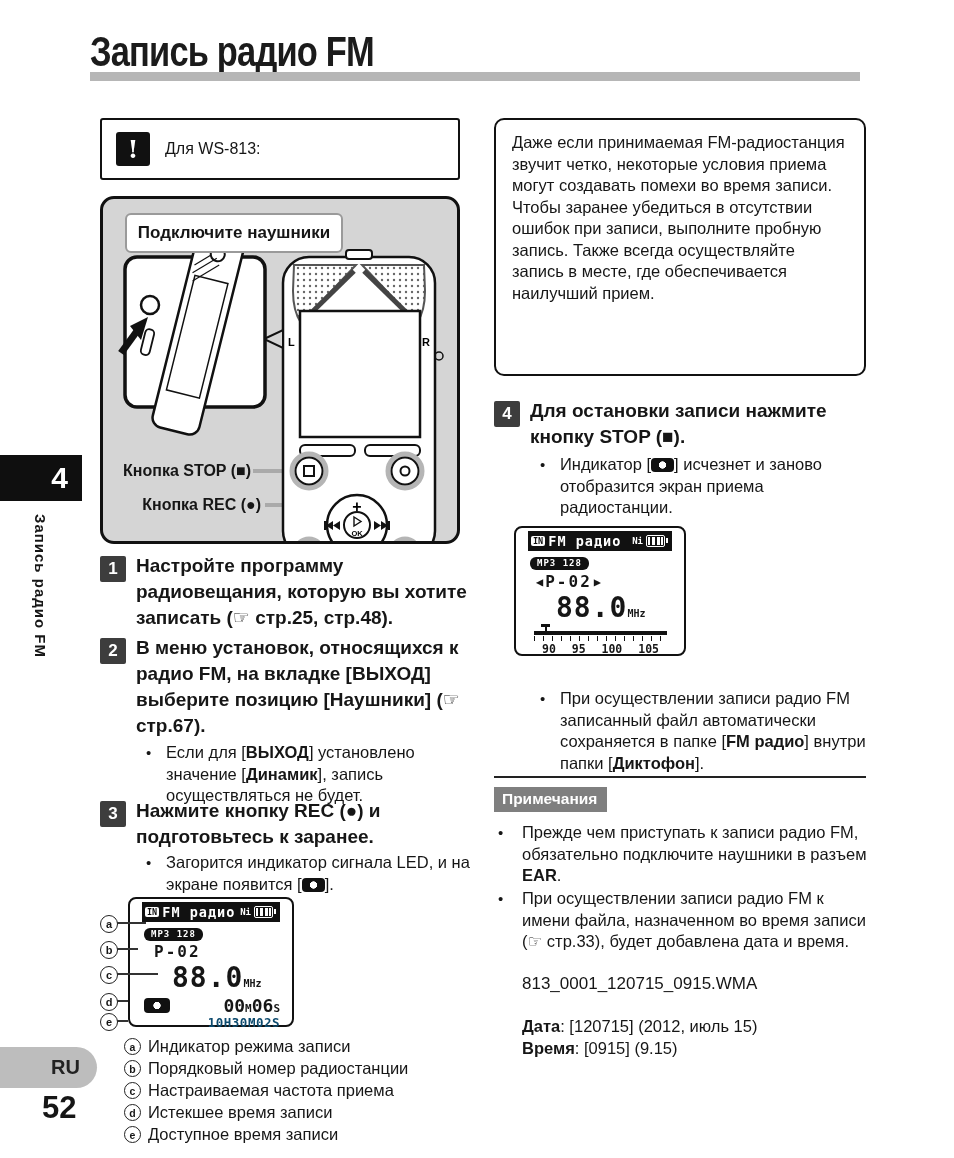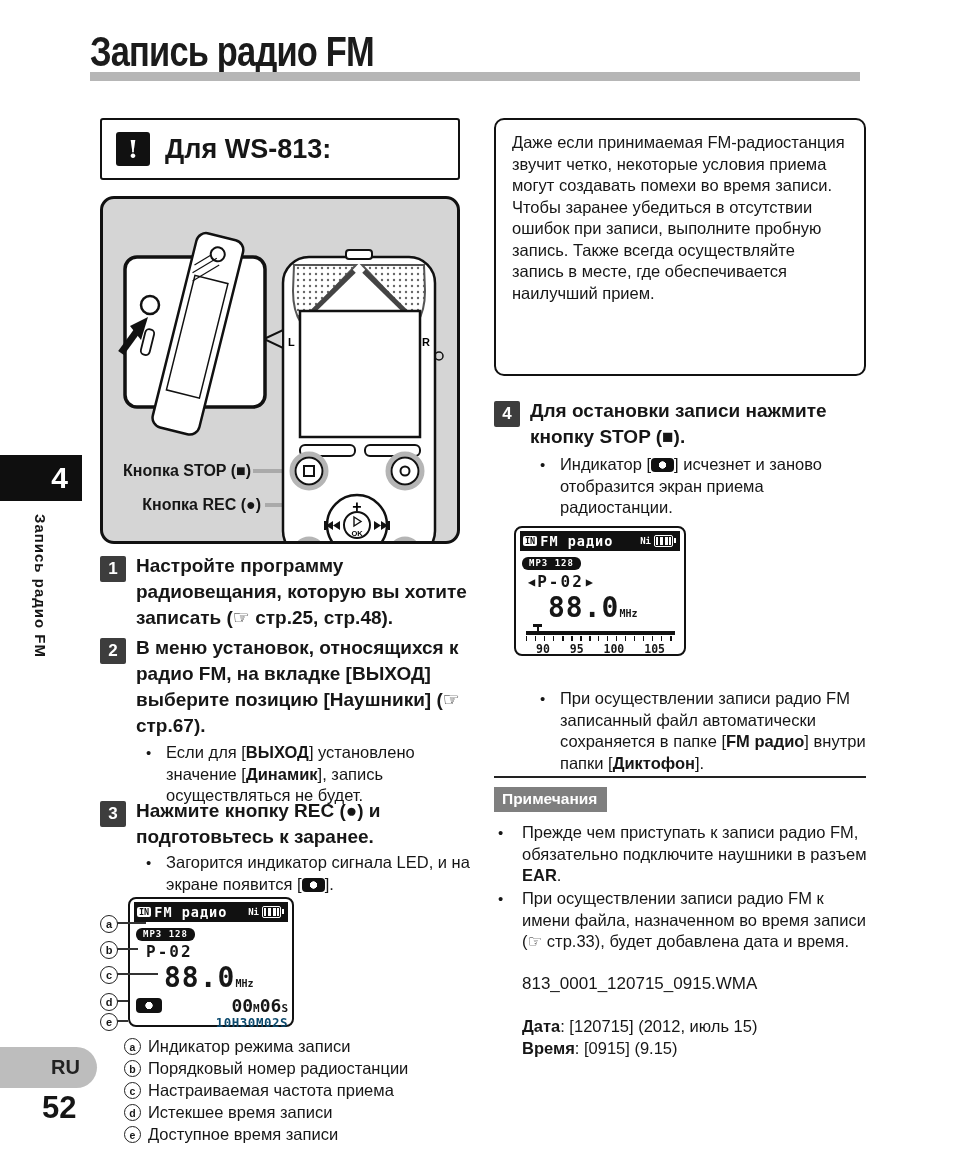--- a/index.html
+++ b/index.html
@@ -18,42 +18,42 @@
   .side-label{left:32px;top:514px;writing-mode:vertical-rl;font-size:15px;font-weight:bold;letter-spacing:1px;}
   .lang-pill{left:0;top:1047px;width:97px;height:41px;background:#bdbdbd;border-radius:0 21px 21px 0;
              color:#222;font-size:20px;font-weight:bold;text-align:right;line-height:41px;padding-right:17px;box-sizing:border-box;}
   .page-num{left:42px;top:1090px;font-size:31px;font-weight:bold;}
 
   
   .warn-box{left:100px;top:118px;width:360px;height:62px;border:2.5px solid #111;border-radius:3px;
             display:flex;align-items:center;gap:15px;padding-left:14px;box-sizing:border-box;}
   .warn-ic{width:34px;height:34px;background:#111;border-radius:3px;color:#fff;font-size:25px;font-weight:bold;
            display:flex;align-items:center;justify-content:center;font-family:"DejaVu Serif",serif;}
-  .warn-label{font-size:27px;font-weight:bold;}
+  .warn-label{font-size:16px;font-weight:normal;}
 
   
   .illu-panel{left:100px;top:196px;width:360px;height:348px;background:#d5d5d5;border:3px solid #111;
               border-radius:14px;box-sizing:border-box;overflow:hidden;}
   .connect-box{left:22px;top:14px;width:218px;height:40px;background:#fff;border:2.5px solid #9a9a9a;border-radius:6px;
                display:flex;align-items:center;justify-content:center;font-size:17px;font-weight:bold;box-sizing:border-box;}
   .illu-label{font-size:16px;font-weight:bold;text-align:right;}
 
   
   .step-num{width:26px;height:26px;background:#3d3d3d;color:#fff;border-radius:2px;
             font-size:17px;font-weight:bold;display:flex;align-items:center;justify-content:center;}
   .step-title{font-size:19px;font-weight:bold;line-height:26px;}
   .body-txt{font-size:16.5px;line-height:21.5px;}
   .b-dot{position:absolute;font-size:15px;}
 
   
   .rec-ic{display:inline-block;width:23px;height:14px;border-radius:4px;background-color:#111;
           background-image:radial-gradient(circle,#fff 0 3.4px,#111 3.9px);vertical-align:-2px;}
 
   
-  .lcd{background:#fff;border:2.5px solid #111;border-radius:8px;box-sizing:border-box;padding:3px 4px;
+  .lcd{background:#fff;border:2.5px solid #111;border-radius:8px;box-sizing:border-box;padding:3px 12px;
        font-family:"DejaVu Sans Mono",monospace;}
   .lcd-head{background:#111;color:#fff;height:20px;display:flex;align-items:center;gap:3px;padding:0 3px;}
   .in-ic{background:#fff;color:#111;font-size:8.5px;font-weight:bold;padding:1px 2px;border-radius:2px;line-height:1;}
   .lcd-title{font-size:13.5px;font-weight:bold;letter-spacing:1px;flex:1;}
   .ni{font-size:9px;font-weight:bold;}
   .batt{width:15px;height:8px;border:1.5px solid #fff;border-radius:2px;padding:1px;
         background:repeating-linear-gradient(90deg,#fff 0 3px,transparent 3px 4.8px);
         background-clip:content-box;position:relative;margin-right:4px;}
   .batt::after{content:"";position:absolute;right:-4px;top:2px;width:2.5px;height:5px;background:#fff;}
   .lcd-badge{display:inline-block;background:#111;color:#fff;font-size:9px;font-weight:bold;
@@ -168,20 +168,21 @@
         <circle cx="96" cy="52" r="7" fill="none" stroke="#111" stroke-width="2"></circle>
         <line x1="76" y1="68" x2="90" y2="54" stroke="#111" stroke-width="1.2"></line>
         <line x1="76" y1="76" x2="96" y2="56" stroke="#111" stroke-width="1.2"></line>
         <line x1="78" y1="84" x2="100" y2="62" stroke="#111" stroke-width="1.2"></line>
       </g>
       <circle cx="47" cy="106" r="9" fill="#fff" stroke="#111" stroke-width="2.5"></circle>
       <rect x="40" y="130" width="9" height="26" rx="4" transform="rotate(14 44 143)" fill="none" stroke="#111" stroke-width="1.8"></rect>
       <path d="M18,154 L34,132" stroke="#111" stroke-width="7"></path>
       <path d="M45,118 L27,127 L38,141 Z" fill="#111"></path>
     </svg>
+    <div class="abs connect-box">Подключите наушники</div>
     <div class="abs illu-label" style="left:0;top:263px;width:148px;">Кнопка STOP (■)</div>
     <div class="abs illu-label" style="left:0;top:297px;width:158px;">Кнопка REC (●)</div>
   </div>
 
   <div class="abs step-num" style="left:100px;top:556px;">1</div>
   <div class="abs step-title" style="left:136px;top:553px;width:332px;">Настройте программу радиовещания, которую вы хотите записать (☞ стр.25, стр.48).</div>
 
   <div class="abs step-num" style="left:100px;top:638px;">2</div>
   <div class="abs step-title" style="left:136px;top:635px;width:336px;">В меню установок, относящихся к радио FM, на вкладке [ВЫХОД] выберите позицию [Наушники] (☞ стр.67).</div>
   <span class="abs b-dot" style="left:146px;top:744px;">•</span>

